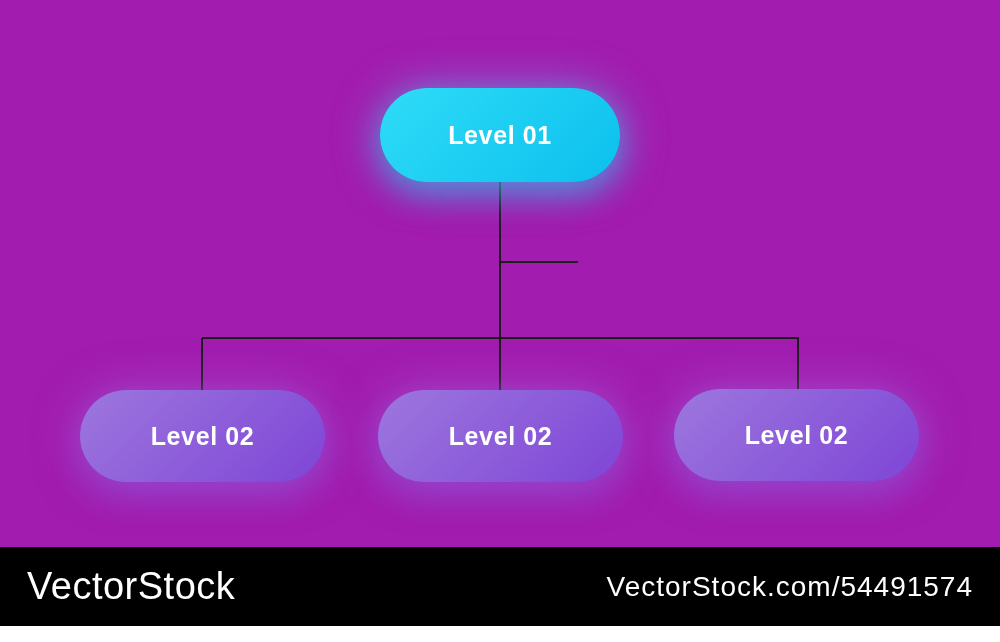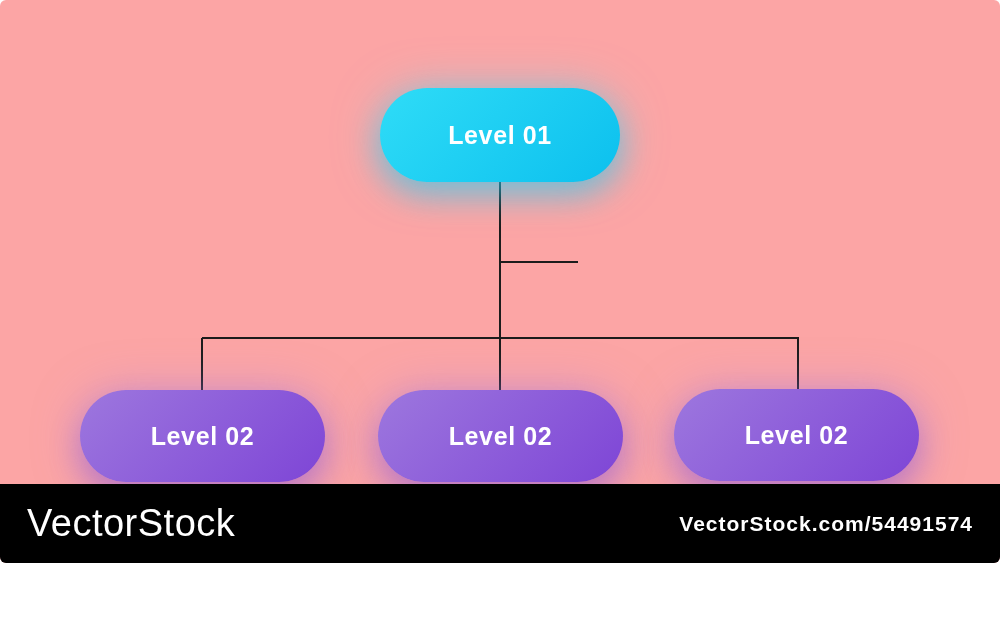--- a/index.html
+++ b/index.html
@@ -1,24 +1,23 @@
 <!DOCTYPE html>
 <html><head>
 <meta charset="utf-8">
 <style>
   html, body { margin: 0; padding: 0; }
   body { font-family: "Liberation Sans", sans-serif; }
 
   .canvas {
     position: relative;
     width: 1000px;
-    height: 563px;
-    background: #fca5a5;
+    height: 626px;
+    background: #a21caf;
     overflow: hidden;
-    border-radius: 6px;
   }
 
   
   .line {
     position: absolute;
     background: #1c1c1c;
   }
   .line.v { width: 2px; }
   .line.h { height: 2px; }
   #line-main-vertical   { left: 499px; top: 182px; height: 208px; }
@@ -70,22 +69,22 @@
     padding: 12px 27px;
     box-sizing: border-box;
     color: #ffffff;
   }
   .watermark-brand {
     font-size: 38px;
     font-weight: 500;
     letter-spacing: 0.5px;
   }
   .watermark-url {
-    font-size: 21px;
-    font-weight: 700;
+    font-size: 28px;
+    font-weight: 400;
     letter-spacing: 1px;
   }
 </style>
 </head>
 <body>
 
 <div class="canvas">
 
   <div class="line v" id="line-main-vertical"></div>
   <div class="line h" id="line-branch-h"></div>

